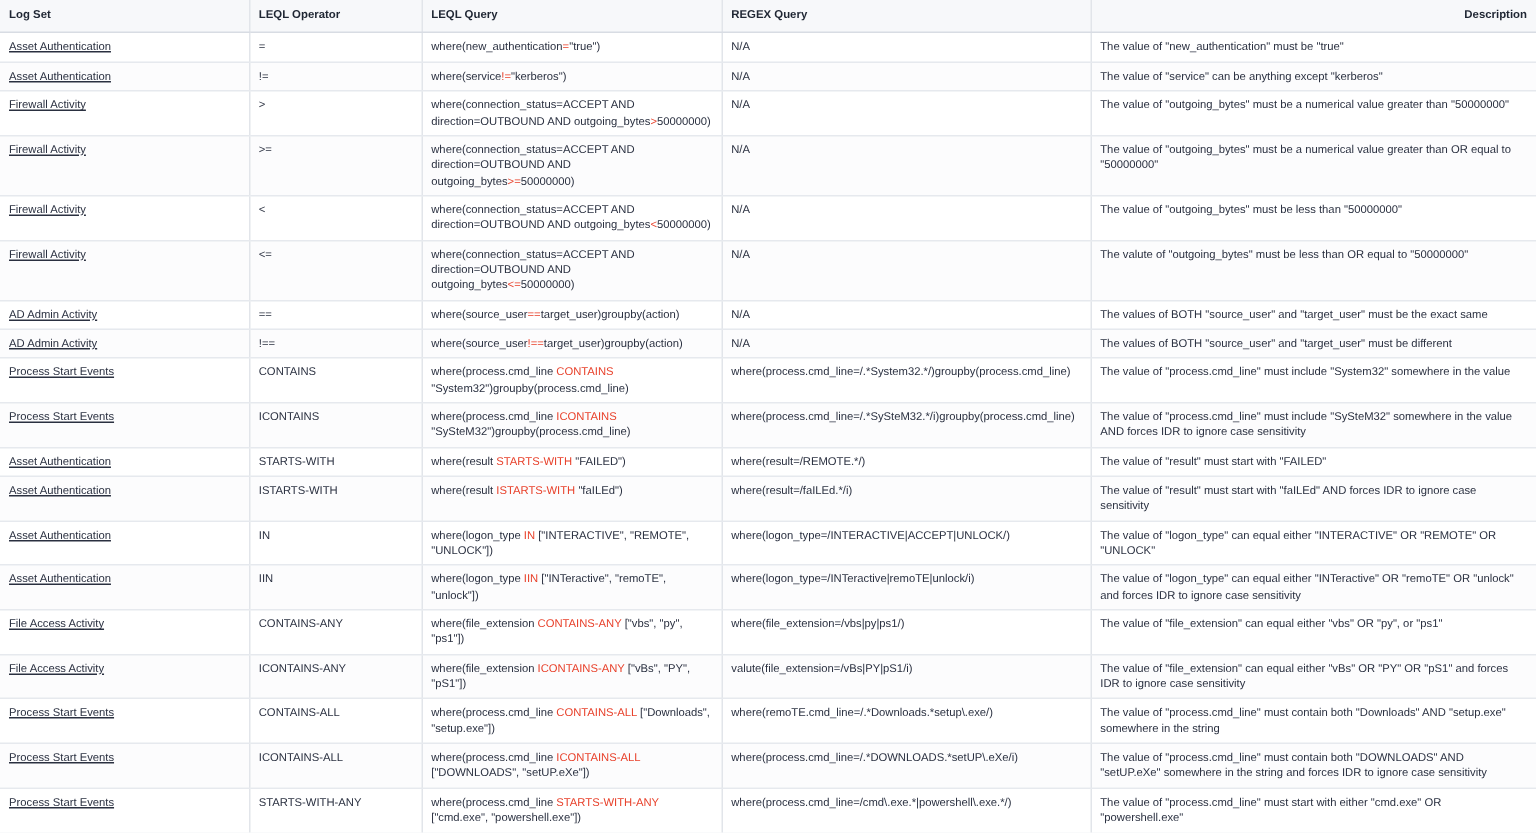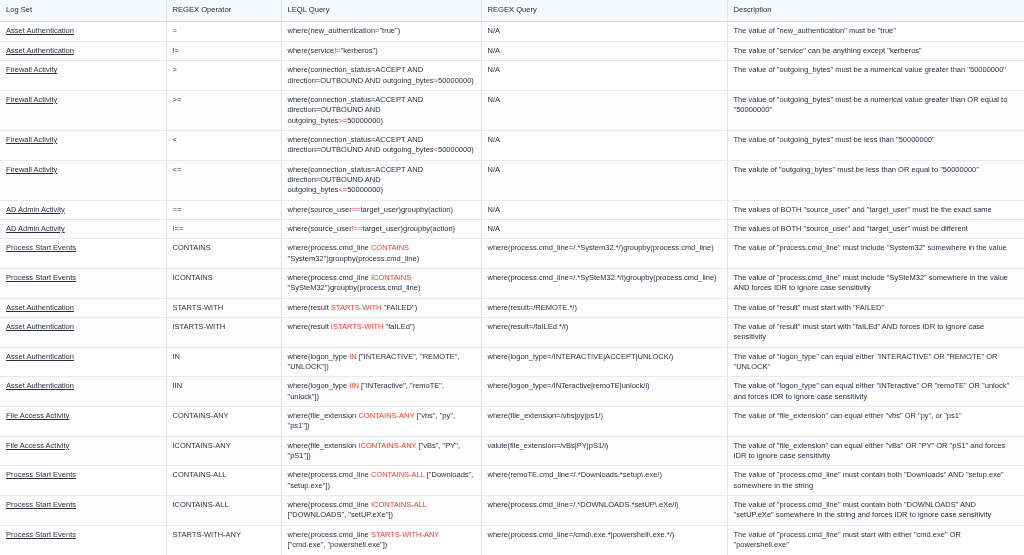--- a/index.html
+++ b/index.html
@@ -27,30 +27,30 @@
 
   table.leql-table col.c-logset   { width: 166px; }
   table.leql-table col.c-operator { width: 115px; }
   table.leql-table col.c-leql     { width: 200px; }
   table.leql-table col.c-regex    { width: 246px; }
   table.leql-table col.c-desc     { width: 297px; }
 
   thead th {
     background: #f7f8fa;
     text-align: left;
-    font-weight: normal;
+    font-weight: bold;
     font-size: 7.6px;
     color: #1f2633;
     padding: 5px 6px 6px 6px;
     border-right: 1px solid #e2e5ea;
     border-bottom: 1px solid #d8dce3;
     vertical-align: middle;
     white-space: nowrap;
   }
-  thead th:last-child { border-right: none; }
+  thead th:last-child { border-right: none; text-align: right; }
 
   tbody td {
     padding: 4px 6px 4px 6px;
     border-right: 1px solid #e2e5ea;
     border-bottom: 1px solid #e6e9ee;
     vertical-align: top;
     color: #2a3040;
     word-wrap: break-word;
     overflow-wrap: break-word;
   }
@@ -77,21 +77,21 @@
   <colgroup>
     <col class="c-logset">
     <col class="c-operator">
     <col class="c-leql">
     <col class="c-regex">
     <col class="c-desc">
   </colgroup>
   <thead>
     <tr>
       <th>Log Set</th>
-      <th>REGEX Operator</th>
+      <th>LEQL Operator</th>
       <th>LEQL Query</th>
       <th>REGEX Query</th>
       <th>Description</th>
     </tr>
   </thead>
   <tbody id="table-body">
       <tr>
         <td class="cell-logset">Asset Authentication</td>
         <td class="cell-operator">=</td>
         <td class="cell-leql"><span>where(new_authentication</span><span class="op-kw" style="color: rgb(232, 64, 42);">=</span><span>"true")</span></td>

